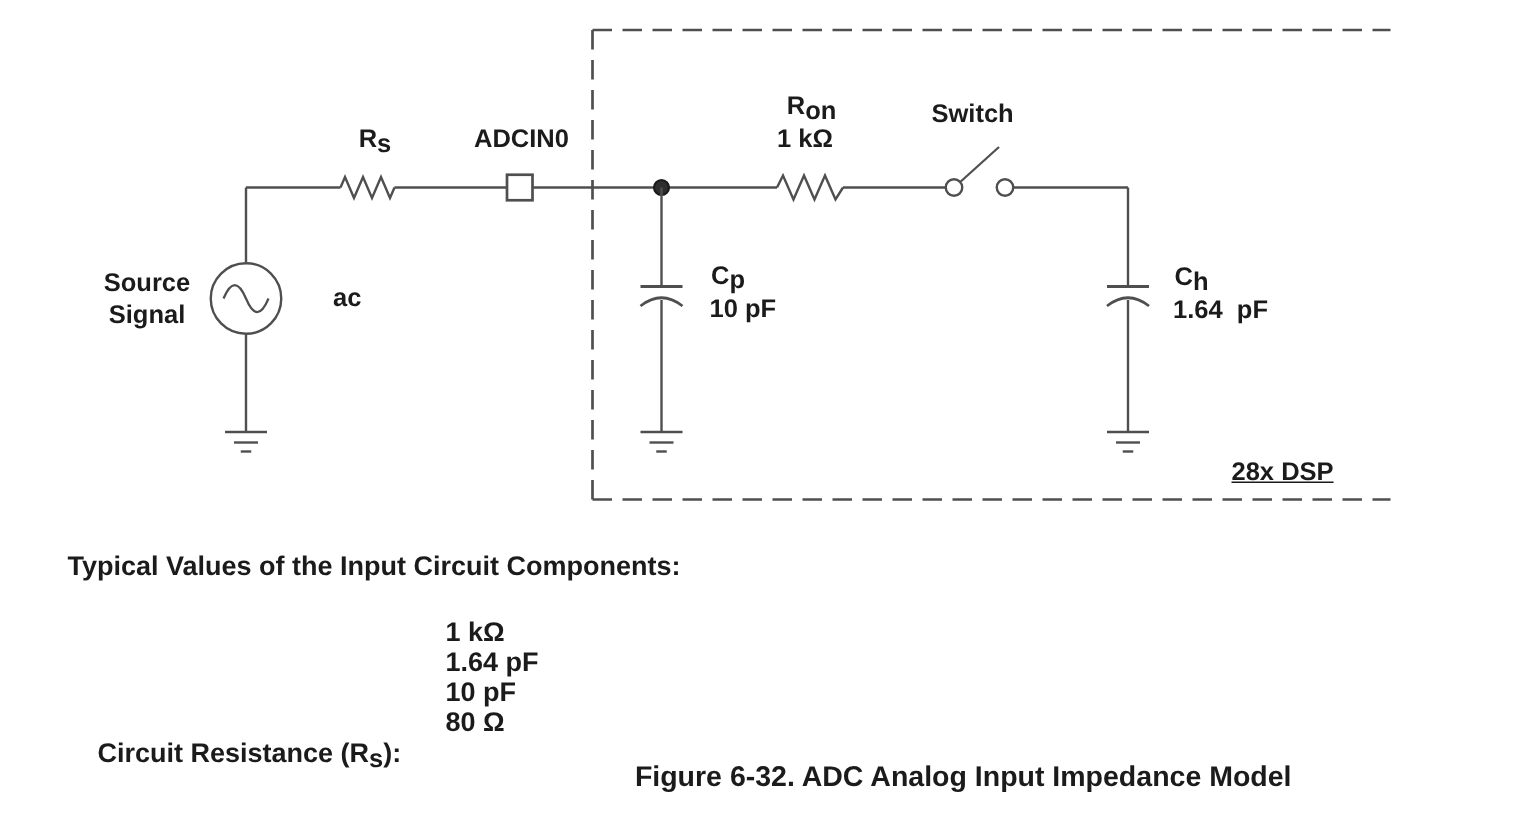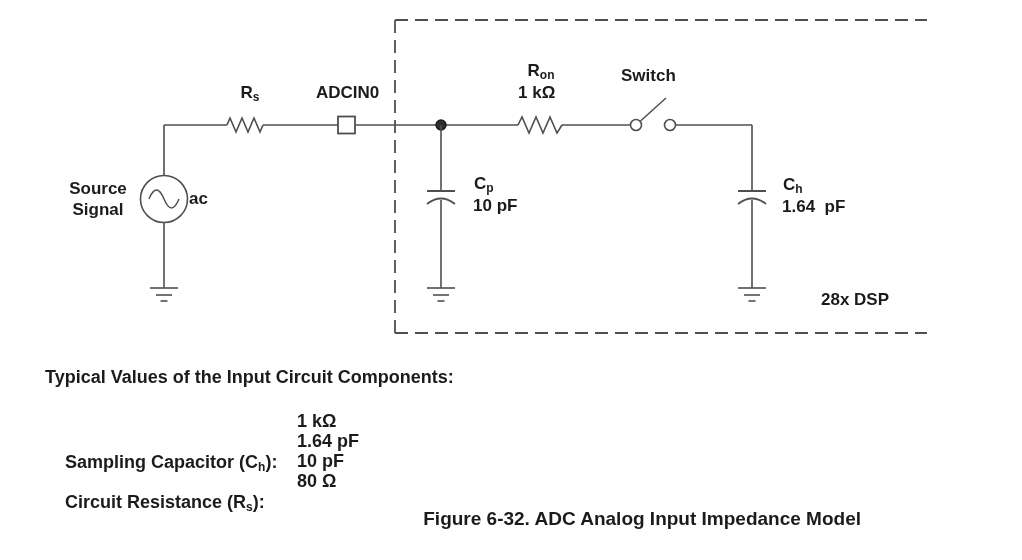--- a/index.html
+++ b/index.html
@@ -1,33 +1,33 @@
 <!DOCTYPE html>
 <html><head>
 <meta charset="utf-8">
 <style>
   html,body{margin:0;padding:0;background:#ffffff;}
   #page{position:relative;width:1022px;height:560px;background:#ffffff;overflow:hidden;
         font-family:"Liberation Sans",sans-serif;color:#1b1b1b;}
   #circuit-svg{position:absolute;left:0;top:0;}
   .lbl{position:absolute;font-weight:bold;font-size:17px;line-height:20px;
        color:#1b1b1b;white-space:pre;}
-  .sub{font-size:12px;vertical-align:-3px;letter-spacing:0;}
+  .sub{font-size:17px;vertical-align:-3px;letter-spacing:0;}
   #source-label{left:56px;top:178px;width:84px;text-align:center;line-height:21px;}
-  #ac-label{left:189px;top:189px;}
+  #ac-label{left:222px;top:189px;}
   #rs-label{left:234px;top:83px;width:32px;text-align:center;}
   #adcin0-label{left:316px;top:83px;}
   #ron-label{left:521px;top:61px;width:40px;text-align:center;}
   #ron-value{left:518px;top:83px;}
   #switch-label{left:621px;top:66px;}
   #cp-label{left:474px;top:174px;}
   #cp-value{left:473px;top:196px;}
   #ch-label{left:783px;top:175px;}
   #ch-value{left:782px;top:197px;}
-  #dsp-label{left:821px;top:290px;}
+  #dsp-label{left:821px;top:305px;text-decoration:underline;}
   #values-heading{left:45px;top:367px;font-size:18px;}
   .val-row{position:absolute;left:45px;font-size:18px;font-weight:bold;white-space:pre;}
   .val-row .val{position:absolute;left:252px;top:0;white-space:pre;}
   #row-0{top:411px;} #row-1{top:431px;} #row-2{top:451px;} #row-3{top:471px;}
   #figure-caption{left:0;top:509px;width:861px;text-align:right;font-size:19px;}
 </style>
 </head>
 <body>
 
 <div id="page">
@@ -123,21 +123,20 @@
   <div class="lbl" id="ch-value">1.64  pF</div>
 
   <div class="lbl" id="dsp-label">28x DSP</div>
 
   <div class="lbl" id="values-heading">Typical Values of the Input Circuit Components:</div>
 
   <div class="val-row" id="row-0">
     <span class="val">1 kΩ</span>
   </div>
   <div class="val-row" id="row-1">
-    <span><span>Sampling Capacitor (C</span><span class="sub">h</span><span>):</span></span>
     <span class="val">1.64 pF</span>
   </div>
   <div class="val-row" id="row-2">
     <span class="val">10 pF</span>
   </div>
   <div class="val-row" id="row-3">
     <span><span>Circuit Resistance (R</span><span class="sub">s</span><span>):</span></span>
     <span class="val">80 Ω</span>
   </div>
 

